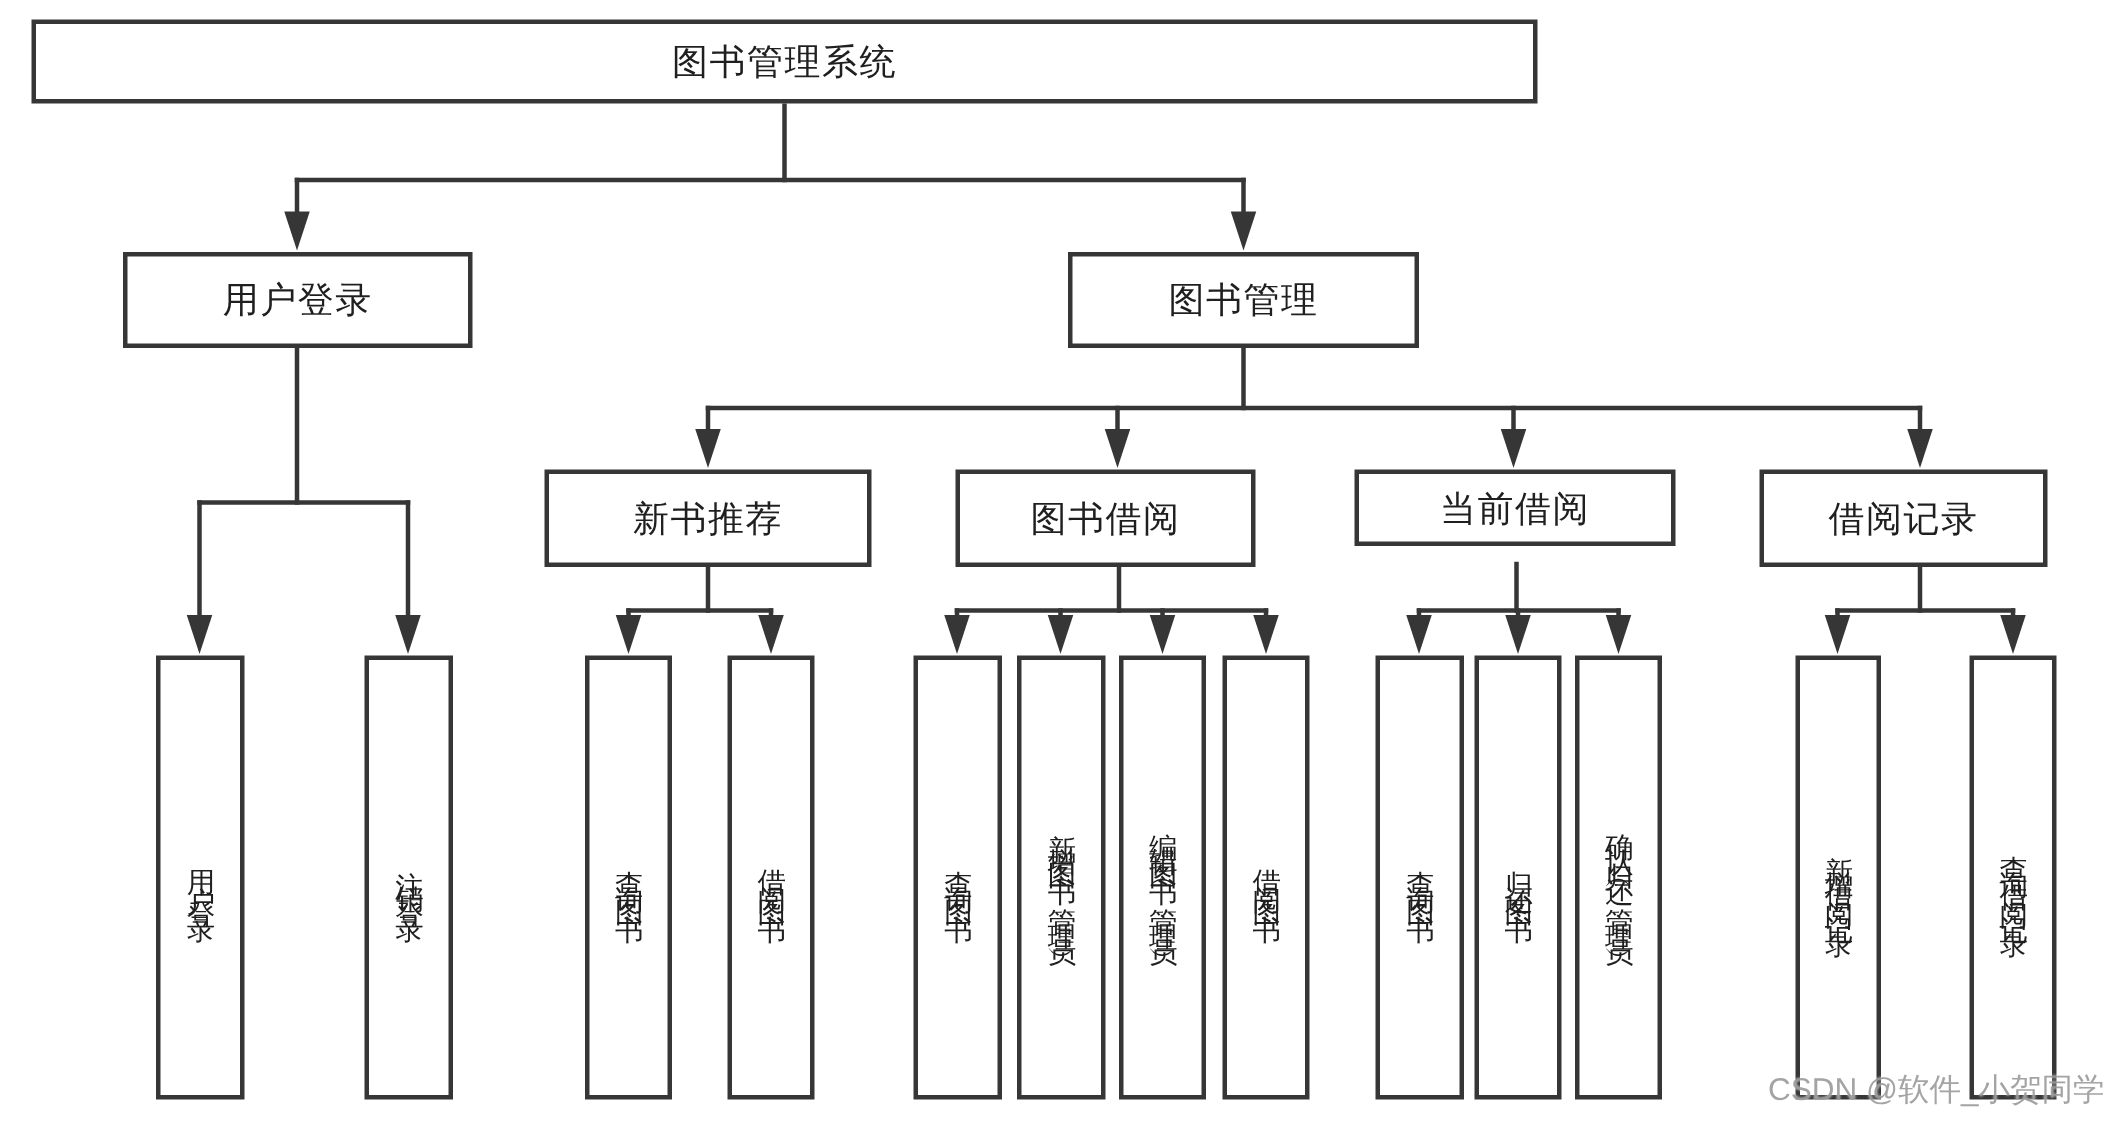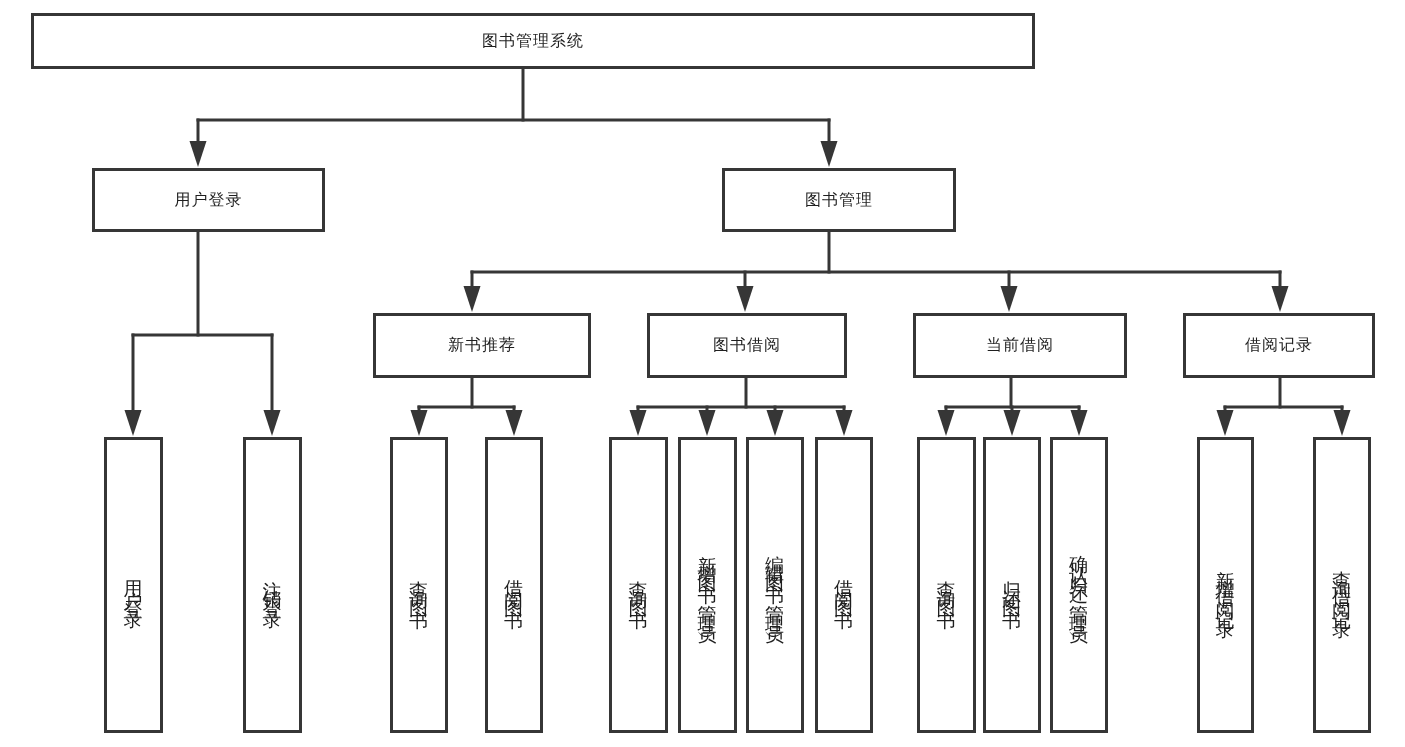--- a/index.html
+++ b/index.html
@@ -21,21 +21,21 @@
     position: absolute;
     box-sizing: border-box;
     border: 3px solid #363636;
     background: #ffffff;
     display: flex;
     align-items: center;
     justify-content: center;
     z-index: 2;
     color: #1f1f1f;
   }
-  .node.h-label { font-size: 16px; letter-spacing: 1px; margin-left: 10px; }
+  .node.h-label { font-size: 24px; letter-spacing: 1px; }
   .node.leaf span.v-text {
     writing-mode: vertical-rl;
     text-orientation: mixed;
     font-size: 19px;
     letter-spacing: 10px;
     line-height: 1;
     white-space: nowrap;
   }
   #watermark {
     position: absolute;
@@ -131,21 +131,21 @@
   <div class="node h-label" style="left:363px; top:313px; width:218px; height:65px;">
     <span>新书推荐</span>
   </div>
 
   <div class="node h-label" style="left:712px; top:168px; width:234px; height:64px;">
     <span>图书管理</span>
   </div>
   <div class="node h-label" style="left:637px; top:313px; width:200px; height:65px;">
     <span>图书借阅</span>
   </div>
-  <div class="node h-label" style="left:903px; top:313px; width:214px; height:65px;">
+  <div class="node h-label" style="left:903px; top:313px; width:214px; height:51px;">
     <span>当前借阅</span>
   </div>
   <div class="node h-label" style="left:1173px; top:313px; width:192px; height:65px;">
     <span>借阅记录</span>
   </div>
 
   <div class="node leaf" style="left:104px; top:437px; width:59px; height:296px;">
     <span class="v-text">用户登录</span>
   </div>
   <div class="node leaf" style="left:243px; top:437px; width:59px; height:296px;">
@@ -182,14 +182,15 @@
     <span class="v-text">确认归还（管理员）</span>
   </div>
 
   <div class="node leaf" style="left:1197px; top:437px; width:57px; height:296px;">
     <span class="v-text">新增借阅记录</span>
   </div>
   <div class="node leaf" style="left:1313px; top:437px; width:58px; height:296px;">
     <span class="v-text">查询借阅记录</span>
   </div>
 
+  <div id="watermark">CSDN @软件_小贺同学</div>
 
 </div>
 
 </body></html>

